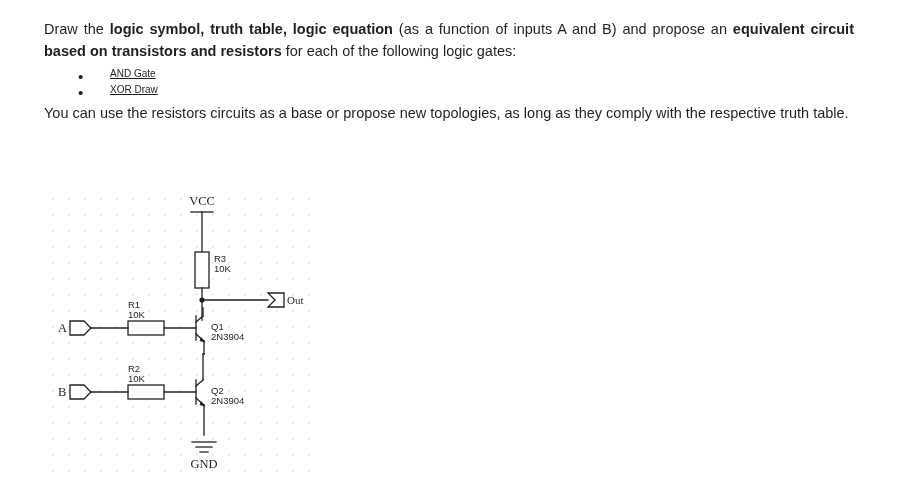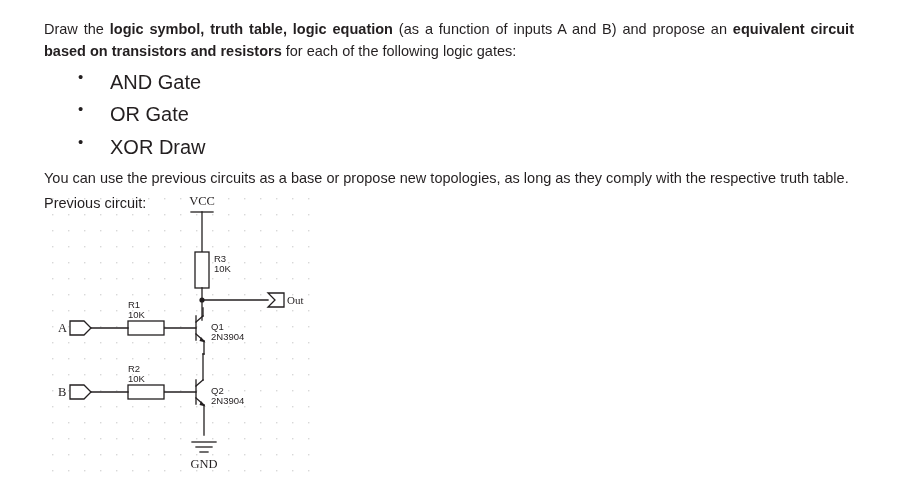--- a/index.html
+++ b/index.html
@@ -34,23 +34,24 @@
   .prose b {
     font-weight: bold;
   }
   ul.gate-list {
     margin: 3px 0 4px 0;
     padding-left: 34px;
     list-style: none;
   }
   ul.gate-list li {
     position: relative;
-    font-size: 20px;
+    font-size: 10px;
     line-height: 1.62;
     padding-left: 32px;
+    text-decoration: underline;
   }
   ul.gate-list li::before {
     content: "\2022";
     position: absolute;
     left: 0;
     top: -1px;
     font-size: 15px;
   }
   .note {
     margin-top: 4px;
@@ -106,26 +107,24 @@
 </head>
 <body>
 
 <div class="page">
 
   <div class="prose">
     <p><span>Draw the </span><b>logic symbol, truth table, logic equation</b><span> (as a function of inputs A and B) and propose an </span><b>equivalent circuit</b><span> </span><b>based on transistors and resistors</b><span> for each of the following logic gates:</span></p>
 
     <ul class="gate-list">
       <li><span>AND Gate</span></li>
-      <li><span>OR Gate</span></li>
       <li><span>XOR Draw</span></li>
     </ul>
 
-    <p class="note">You can use the previous circuits as a base or propose new topologies, as long as they comply with the respective truth table.</p>
-    <p class="prev-label">Previous circuit:</p>
+    <p class="note">You can use the resistors circuits as a base or propose new topologies, as long as they comply with the respective truth table.</p>
   </div>
 
   <div class="schematic">
     <svg width="320" height="300" viewBox="0 0 320 300">
 
       <g>
         <g class="grid-dot">
 
           <rect x="8" y="8" width="1.4" height="1.4"></rect>
             <rect x="24" y="8" width="1.4" height="1.4"></rect>

